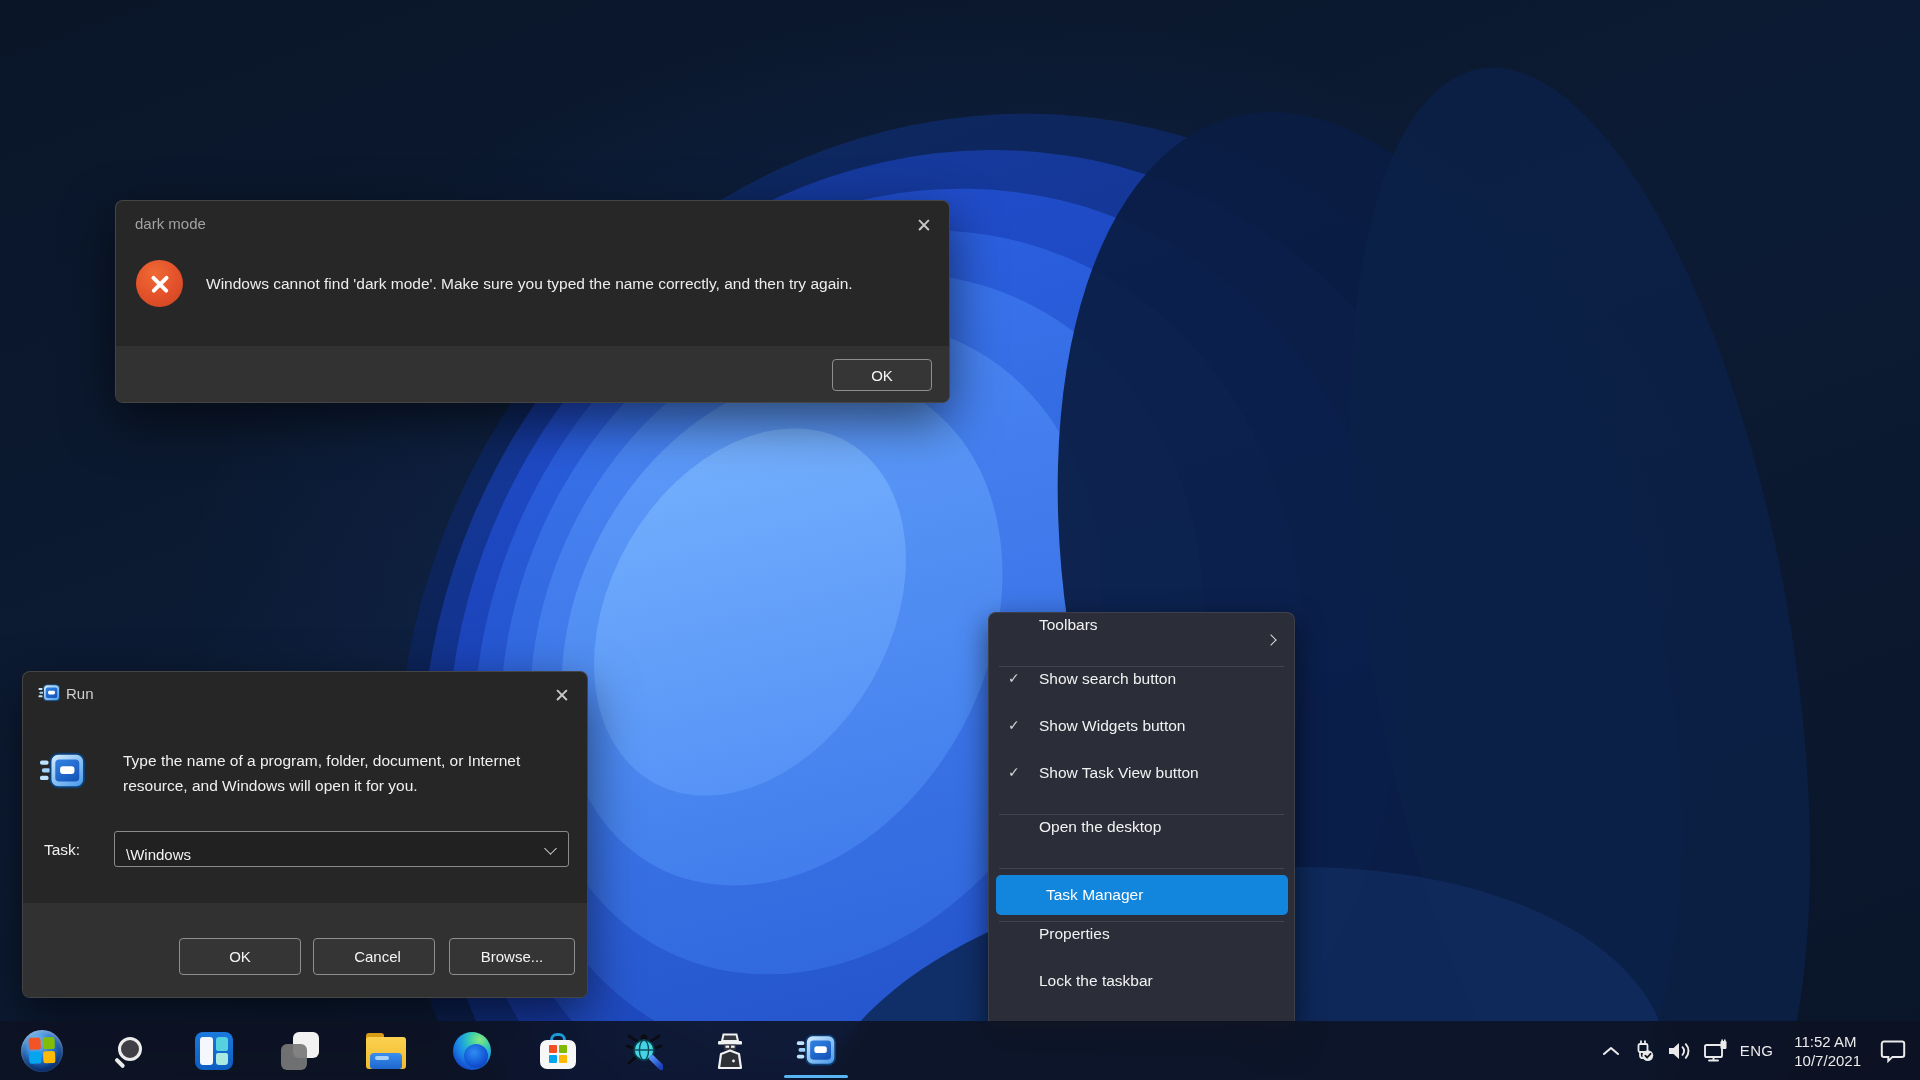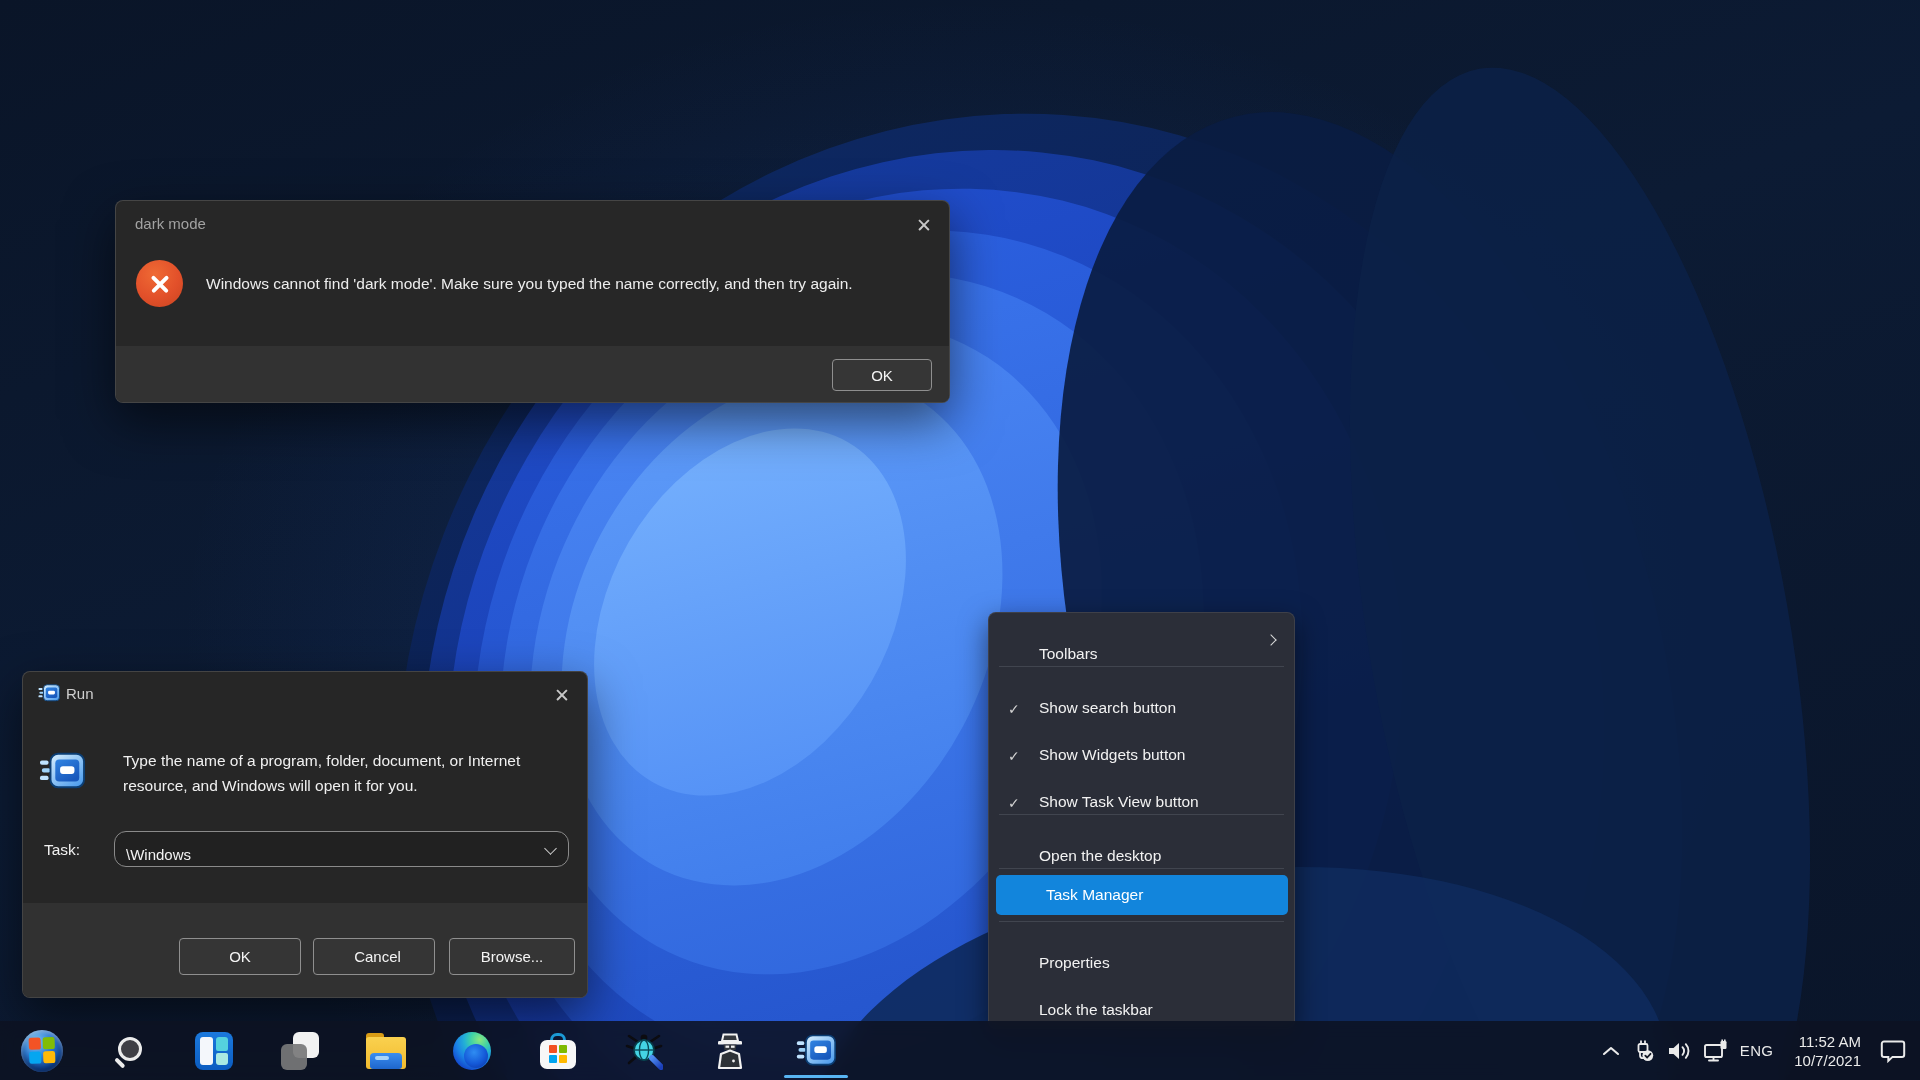--- a/index.html
+++ b/index.html
@@ -41,34 +41,34 @@
   
   #run-dialog { left:22px; top:671px; width:566px; height:327px; background:#262626; }
   #run-dialog .title { position:absolute; left:43px; top:13px; font-size:15px; color:#cfcfcf; }
   #run-dialog .close-x { right:12px; top:10px; }
   .run-glyph-sm { position:absolute; left:15px; top:11px; width:22px; height:20px; }
   .run-glyph-lg { position:absolute; left:16px; top:78px; width:46px; height:42px; }
   #run-dialog .desc { position:absolute; left:100px; top:76px; width:440px; font-size:15.5px;
     line-height:25px; color:#f0f0f0; }
   #run-dialog .open-label { position:absolute; left:21px; top:169px; font-size:15.5px; color:#f0f0f0; }
   #open-combobox { position:absolute; left:91px; top:159px; width:455px; height:36px; background:#212121;
-    border:1px solid #8a8a8a; border-radius:12px; color:#f2f2f2; font-size:15px; padding:10px 34px 0 11px;
+    border:1px solid #8a8a8a; border-radius:3px; color:#f2f2f2; font-size:15px; padding:10px 34px 0 11px;
     font-family:inherit; outline:none; }
   .combo-chevron { position:absolute; left:523px; top:172px; width:9px; height:9px;
     border-right:1.8px solid #cfcfcf; border-bottom:1.8px solid #cfcfcf; transform:rotate(45deg); }
   #run-dialog .dlg-footer { height:94px; background:#313131; }
   #run-ok     { left:156px; top:266px; width:122px; height:37px; }
   #run-cancel { left:290px; top:266px; width:122px; height:37px;padding-left:7px; }
   #run-browse { left:426px; top:266px; width:126px; height:37px; }
 
   
   #taskbar-menu { position:absolute; left:988px; top:612px; width:307px; height:417px;
     background:#2b2e38; border:1px solid rgba(255,255,255,.09); border-radius:8px;
     box-shadow:0 10px 28px rgba(0,0,0,.55); padding-top:3px; color:#f2f2f2; }
-  .menu-row { height:47px; display:flex; align-items:flex-end; position:relative; font-size:15.5px; }
+  .menu-row { height:47px; display:flex; align-items:flex-start; position:relative; font-size:15.5px; }
   .menu-check { width:31px; padding-left:19px; font-size:14px; color:#d2d2d2; flex:0 0 31px; box-sizing:content-box;
     display:inline-block; }
   .menu-check.empty { visibility:hidden; }
   .menu-label { flex:1; }
   .menu-chevron { position:absolute; right:19px; top:50%; width:8px; height:8px;
     border-right:1.7px solid #d8d8d8; border-top:1.7px solid #d8d8d8; transform:translateY(-50%) rotate(45deg); }
   .menu-sep { height:1px; background:#41454f; margin:3px 10px; }
   .menu-row.highlight { height:46px; padding:3px 6px 3px 7px; }
   .menu-row.highlight .hl-inner { background:#1285dc; border-radius:5px; height:40px; width:100%;
     display:flex; align-items:center; color:#fff; }
@@ -129,21 +129,21 @@
   .store-ic .handle { position:absolute; left:50%; top:0; transform:translateX(-50%); width:16px; height:11px;
     border:3.5px solid #1b9ad6; border-bottom:none; border-radius:7px 7px 0 0; }
   .store-ic .bag { position:absolute; left:0; bottom:0; width:36px; height:29px; border-radius:7px;
     background:#f7f7f7; display:flex; align-items:center; justify-content:center; }
   .store-ic .grid { display:grid; grid-template-columns:8px 8px; grid-template-rows:8px 8px; gap:2px; }
   .store-ic .grid span { border-radius:1px; }
 
   .tray { margin-left:auto; display:flex; align-items:center; gap:11px; padding-right:14px; color:#eaeaea; }
   .tray svg { display:block; }
   .tray-lang { font-size:15px; letter-spacing:.3px; }
-  .tray-clock { text-align:right; font-size:15px; line-height:19px; margin:0 8px 0 10px; }
+  .tray-clock { font-size:15px; line-height:19px; margin:0 8px 0 10px; }
 </style>
 </head>
 <body>
 
 <svg width="0" height="0" style="position:absolute">
   <defs>
     <linearGradient id="rgA" x1="0" y1="0" x2="0.8" y2="1">
       <stop offset="0" stop-color="#d9f0ff"></stop>
         <stop offset="1" stop-color="#4f9dec"></stop>
     </linearGradient>

